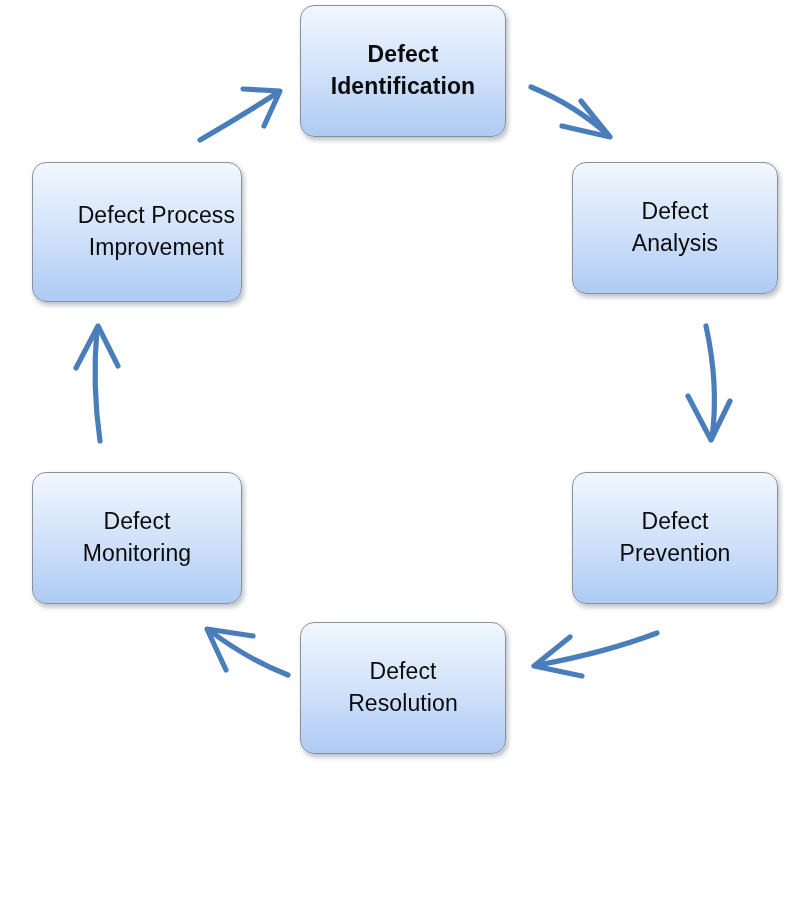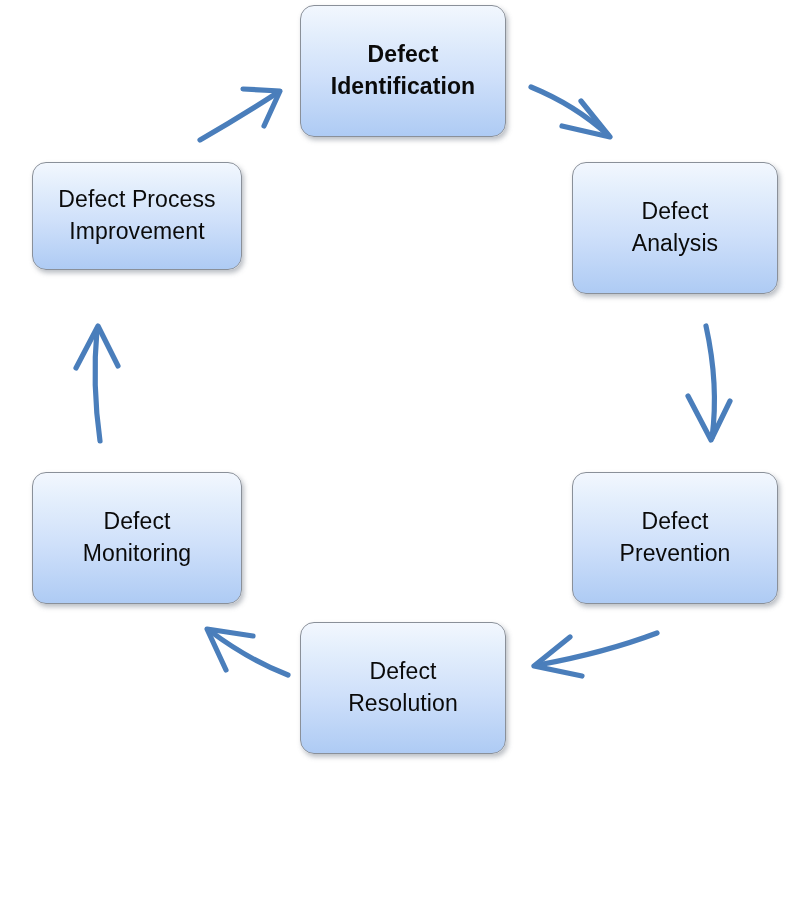--- a/index.html
+++ b/index.html
@@ -37,21 +37,21 @@
     white-space: pre-line;
   }
   .node.bold { font-weight: bold; }
 
   
   #node-identification { left: 300px;  top: 5px;   width: 206px; height: 132px; }
   #node-analysis       { left: 572px;  top: 162px; width: 206px; height: 132px; }
   #node-prevention     { left: 572px;  top: 472px; width: 206px; height: 132px; }
   #node-resolution     { left: 300px;  top: 622px; width: 206px; height: 132px; }
   #node-monitoring     { left: 32px;   top: 472px; width: 210px; height: 132px; }
-  #node-improvement    { left: 32px;   top: 162px; width: 210px; height: 108px; }
+  #node-improvement    { left: 32px;   top: 162px; width: 210px; height: 140px; justify-content: flex-end; }
 
   #arrow-layer {
     position: absolute;
     left: 0; top: 0;
     width: 799px;
     height: 898px;
     pointer-events: none;
   }
   .arrow-path {
     fill: none;

